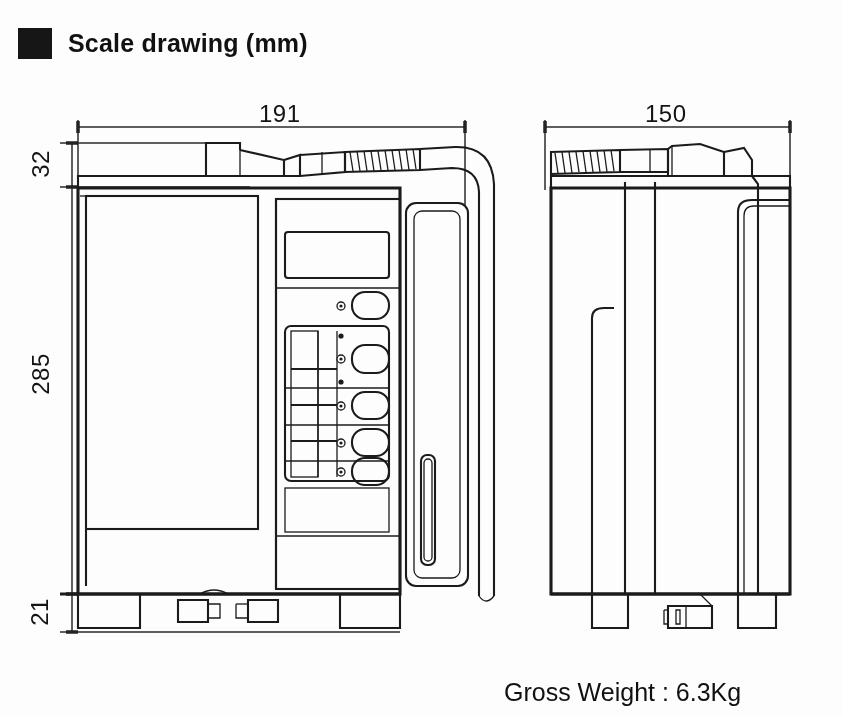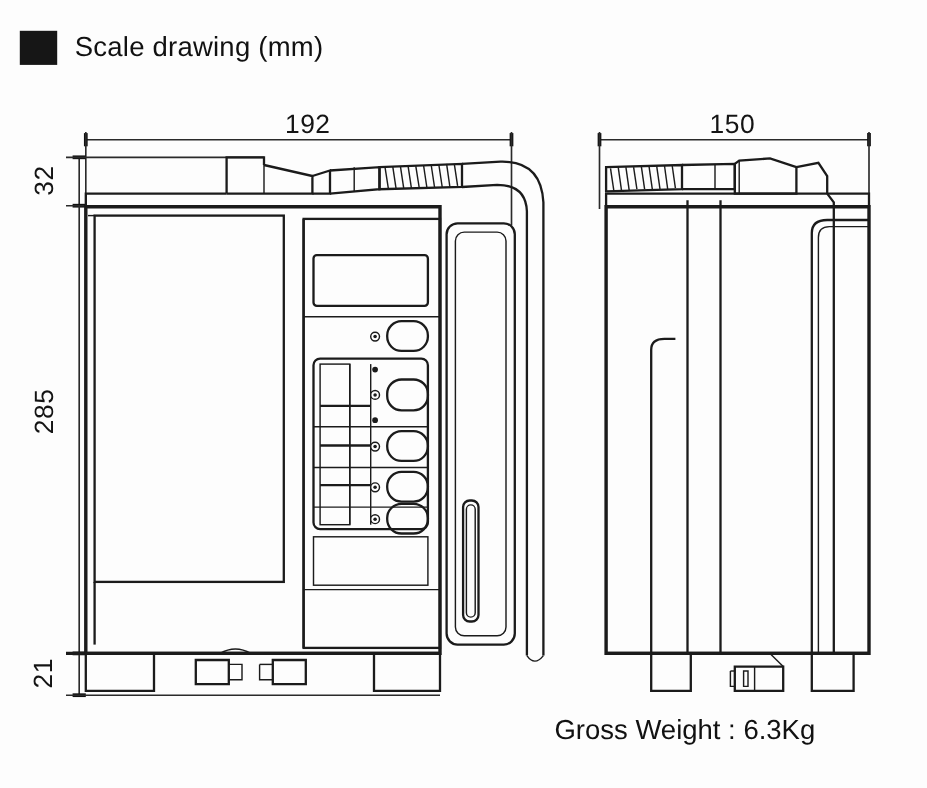--- a/index.html
+++ b/index.html
@@ -23,20 +23,21 @@
     background: #fdfdfd;
   }
   
   .header {
     position: absolute;
     left: 18px;
     top: 28px;
     display: flex;
     align-items: center;
     gap: 16px;
+    font-weight: bold;
   }
   .header-bullet {
     width: 34px;
     height: 31px;
     background: #161616;
   }
   .header-title {
     font-size: 25px;
     letter-spacing: 0.2px;
     color: #111111;
@@ -51,21 +52,21 @@
     white-space: nowrap;
   }
   .dim-vert {
     transform-origin: 50% 50%;
     transform: rotate(-90deg);
   }
   
   .footer-note {
     position: absolute;
     left: 504px;
-    top: 650px;
+    top: 678px;
     font-size: 25px;
     color: #111111;
     white-space: nowrap;
   }
   
   #drawing {
     position: absolute;
     left: 0;
     top: 0;
   }
@@ -81,21 +82,21 @@
 </head>
 <body>
 
 <div id="root">
 
   <div class="header">
     <div class="header-bullet"></div>
     <div class="header-title">Scale drawing (mm)</div>
   </div>
 
-  <div class="dim-label" style="left:259px; top:100px;">192</div>
+  <div class="dim-label" style="left:259px; top:100px;">191</div>
 
   <div class="dim-label" style="left:645px; top:100px;">150</div>
 
   <div class="dim-label dim-vert" style="left:24px; top:150px; width:34px; text-align:center;">32</div>
 
   <div class="dim-label dim-vert" style="left:10px; top:360px; width:62px; text-align:center;">285</div>
 
   <div class="dim-label dim-vert" style="left:22px; top:598px; width:36px; text-align:center;">21</div>
 
   <div class="footer-note">Gross Weight : 6.3Kg</div>

